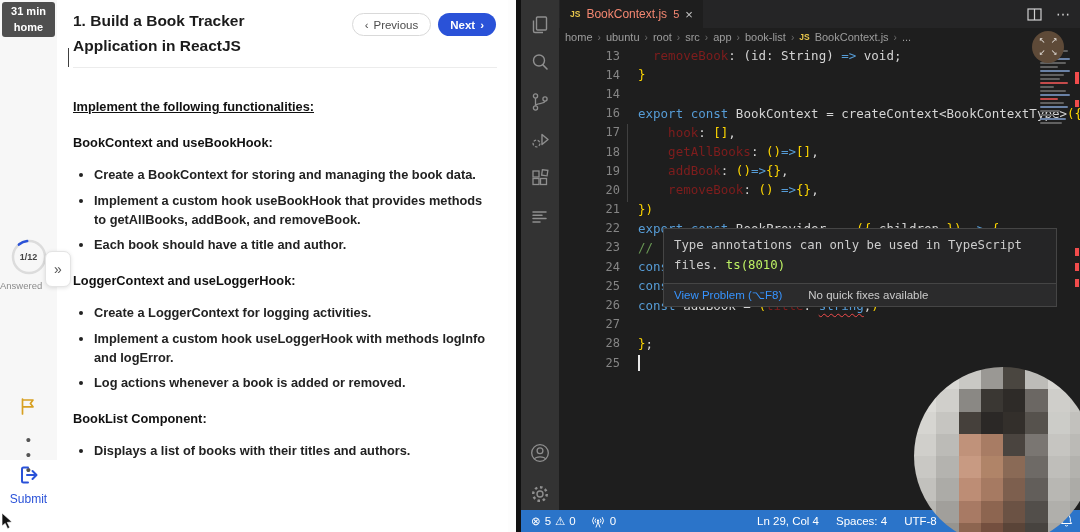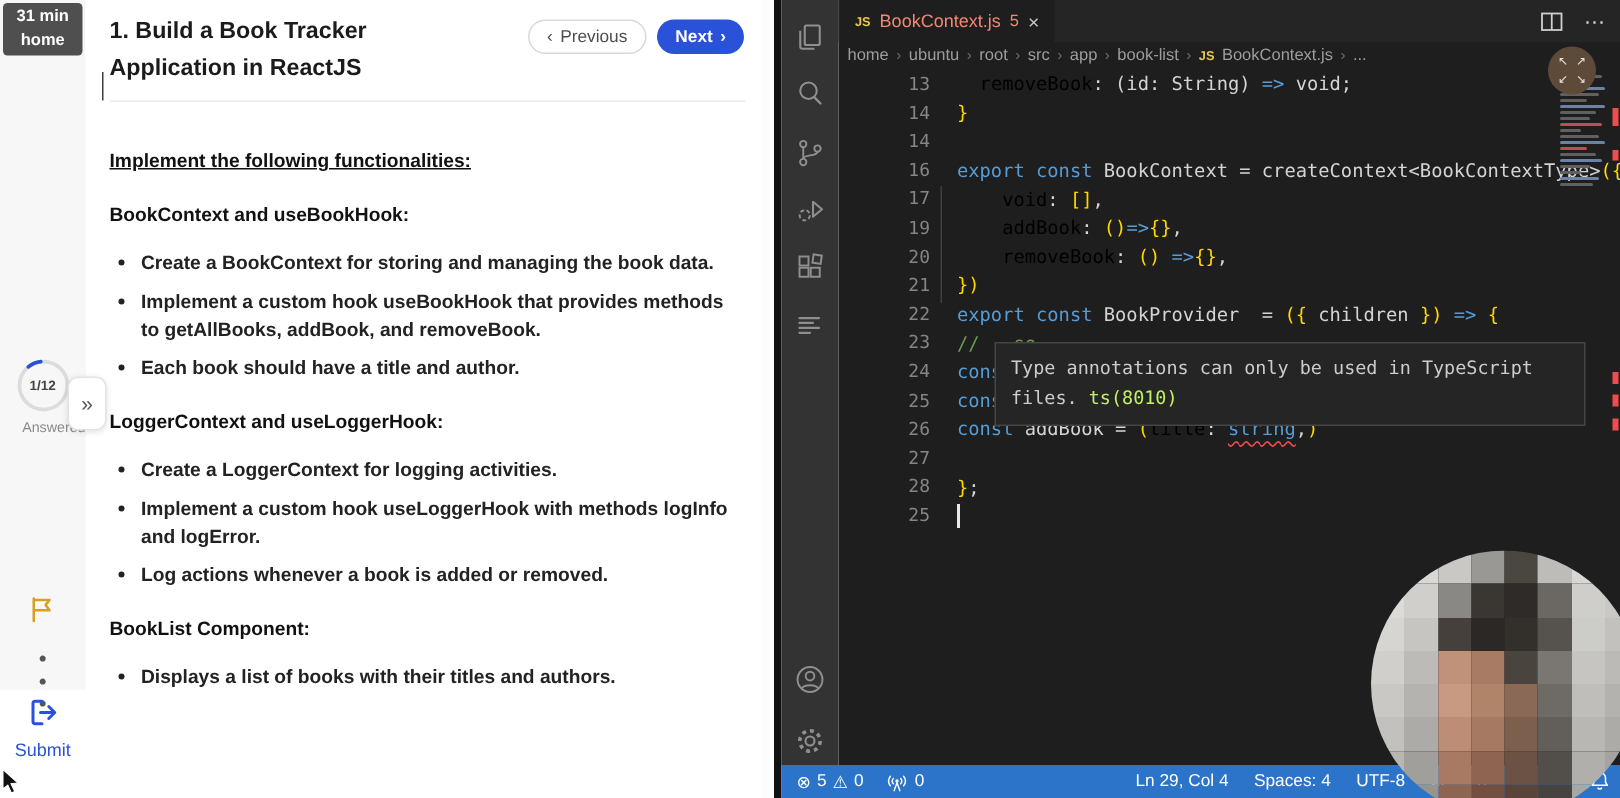--- a/index.html
+++ b/index.html
@@ -2,21 +2,21 @@
 <html><head>
 <meta charset="utf-8">
 <style>
   html,body{margin:0;padding:0;background:#888;}
   #app{position:relative;width:1080px;height:532px;background:#fff;overflow:hidden;
        font-family:"Liberation Sans",sans-serif;-webkit-font-smoothing:antialiased;}
   
   .rail{position:absolute;left:0;top:0;width:57px;height:460px;background:#f7f7f7;z-index:2;}
   .timer-badge{position:absolute;left:2px;top:2px;width:53px;height:35px;background:#4f4f4f;border-radius:3px;
     color:#fff;font-size:11px;font-weight:bold;text-align:center;line-height:1.45;padding-top:2px;box-sizing:border-box;}
-  .progress-wrap{position:absolute;left:0;top:238px;width:57px;text-align:right;}
+  .progress-wrap{position:absolute;left:0;top:238px;width:57px;text-align:left;}
   .ring{position:relative;width:38px;height:38px;margin:0 auto;}
   .ring svg{display:block;}
   .ring .val{position:absolute;left:0;top:0;width:38px;height:38px;display:flex;align-items:center;justify-content:center;
     font-size:9px;color:#444;font-weight:bold;}
   .answered{margin-top:4px;font-size:9.5px;color:#8b8b8b;}
   .expand-btn{position:absolute;left:45px;top:251px;width:24px;height:34px;background:#fff;border:1px solid #e4e4e4;
     border-radius:7px;box-shadow:0 1px 4px rgba(0,0,0,.12);display:flex;align-items:center;justify-content:center;
     font-size:14px;color:#555;cursor:pointer;z-index:3;}
   .rail-flag{position:absolute;left:19px;top:397px;}
   .rail-dots{position:absolute;left:0;top:432px;width:57px;text-align:center;font-size:15px;color:#555;letter-spacing:0;line-height:1;}
@@ -57,21 +57,21 @@
   .tab-actions{position:absolute;right:10px;top:6px;display:flex;gap:14px;align-items:center;color:#cfcfcf;}
   .bc{position:absolute;left:565px;top:28px;height:18px;display:flex;align-items:center;gap:5px;
     font-size:11px;color:#9d9d9d;white-space:nowrap;}
   .bc .sep{color:#6d6d6d;font-size:10px;}
   
   .code-pane{position:absolute;left:559px;top:46px;width:480px;z-index:1;
     font-family:"DejaVu Sans Mono",monospace;font-size:12.5px;margin-left:21px;}
   .cl{height:19.2px;display:flex;align-items:center;}
   .ln{width:40px;text-align:right;padding-right:18px;color:#858585;font-size:12px;flex:none;}
   .src{white-space:pre;}
-  .tk-k{color:#569cd6}.tk-p{color:#000000}.tk-d{color:#d4d4d4}.tk-b{color:#ffd700}
+  .tk-k{color:#569cd6}.tk-p{color:#7f1d1d}.tk-d{color:#d4d4d4}.tk-b{color:#ffd700}
   .tk-a{color:#569cd6}.tk-c{color:#6a9955}
   .tk-e{color:#569cd6;text-decoration:underline;text-decoration-style:wavy;text-decoration-color:#f14c4c;
     text-decoration-thickness:1px;text-underline-offset:3px;}
   .cursor{display:inline-block;width:1.5px;height:16px;background:#e8e8e8;vertical-align:middle;}
   .iguide{position:absolute;width:1px;background:#404040;left:68px;z-index:0;}
   
   .tooltip{position:absolute;left:663px;top:228px;width:392px;background:#252526;border:1px solid #454545;
     z-index:4;font-family:"DejaVu Sans Mono",monospace;}
   .tt-msg{padding:7px 10px 8px 10px;font-size:12.3px;color:#ccc;line-height:1.6;}
   .tt-code{color:#bef264;}
@@ -290,21 +290,25 @@
       <div class="cl">
         <span class="ln">14</span>
         <span class="src"></span>
       </div>
       <div class="cl">
         <span class="ln">16</span>
         <span class="src"><span class="tk-k">export</span><span class="tk-d"> </span><span class="tk-k">const</span><span class="tk-d"> BookContext = createContext&lt;BookContextType&gt;</span><span class="tk-b">({</span></span>
       </div>
       <div class="cl">
         <span class="ln">17</span>
-        <span class="src"><span class="tk-d">    </span><span class="tk-p">void</span><span class="tk-d">: </span><span class="tk-b">[]</span><span class="tk-d">,</span></span>
+        <span class="src"><span class="tk-d">    </span><span class="tk-p">hook</span><span class="tk-d">: </span><span class="tk-b">[]</span><span class="tk-d">,</span></span>
+      </div>
+      <div class="cl">
+        <span class="ln">18</span>
+        <span class="src"><span class="tk-d">    </span><span class="tk-p">getAllBooks</span><span class="tk-d">: </span><span class="tk-b">()</span><span class="tk-a">=&gt;</span><span class="tk-b">[]</span><span class="tk-d">,</span></span>
       </div>
       <div class="cl">
         <span class="ln">19</span>
         <span class="src"><span class="tk-d">    </span><span class="tk-p">addBook</span><span class="tk-d">: </span><span class="tk-b">()</span><span class="tk-a">=&gt;</span><span class="tk-b">{}</span><span class="tk-d">,</span></span>
       </div>
       <div class="cl">
         <span class="ln">20</span>
         <span class="src"><span class="tk-d">    </span><span class="tk-p">removeBook</span><span class="tk-d">: </span><span class="tk-b">()</span><span class="tk-d"> </span><span class="tk-a">=&gt;</span><span class="tk-b">{}</span><span class="tk-d">,</span></span>
       </div>
       <div class="cl">
@@ -344,20 +348,24 @@
         <span class="src"><span class="cursor"></span></span>
       </div>
     </div>
   <div class="iguide" style="top:48px;height:19px"></div>
   <div class="iguide" style="top:124px;height:78px;left:627px"></div>
 
   <div class="tooltip">
     <div class="tt-msg">
       <span>Type annotations can only be used in TypeScript files.</span>
       <span class="tt-code">ts(8010)</span>
+    </div>
+    <div class="tt-row">
+      <span class="tt-link">View Problem (⌥F8)</span>
+      <span class="tt-note">No quick fixes available</span>
     </div>
   </div>
 
   <div class="minimap" id="minimap">
       <div class="mm-bar" style="width: 22px; background: rgb(106, 130, 166);"></div>
       <div class="mm-bar" style="width: 28px; background: rgb(96, 96, 96);"></div>
       <div class="mm-bar" style="width: 16px; background: rgb(196, 75, 75);"></div>
       <div class="mm-bar" style="width: 30px; background: rgb(106, 130, 166);"></div>
       <div class="mm-bar" style="width: 26px; background: rgb(96, 96, 96);"></div>
       <div class="mm-bar" style="width: 18px; background: rgb(96, 96, 96);"></div>

